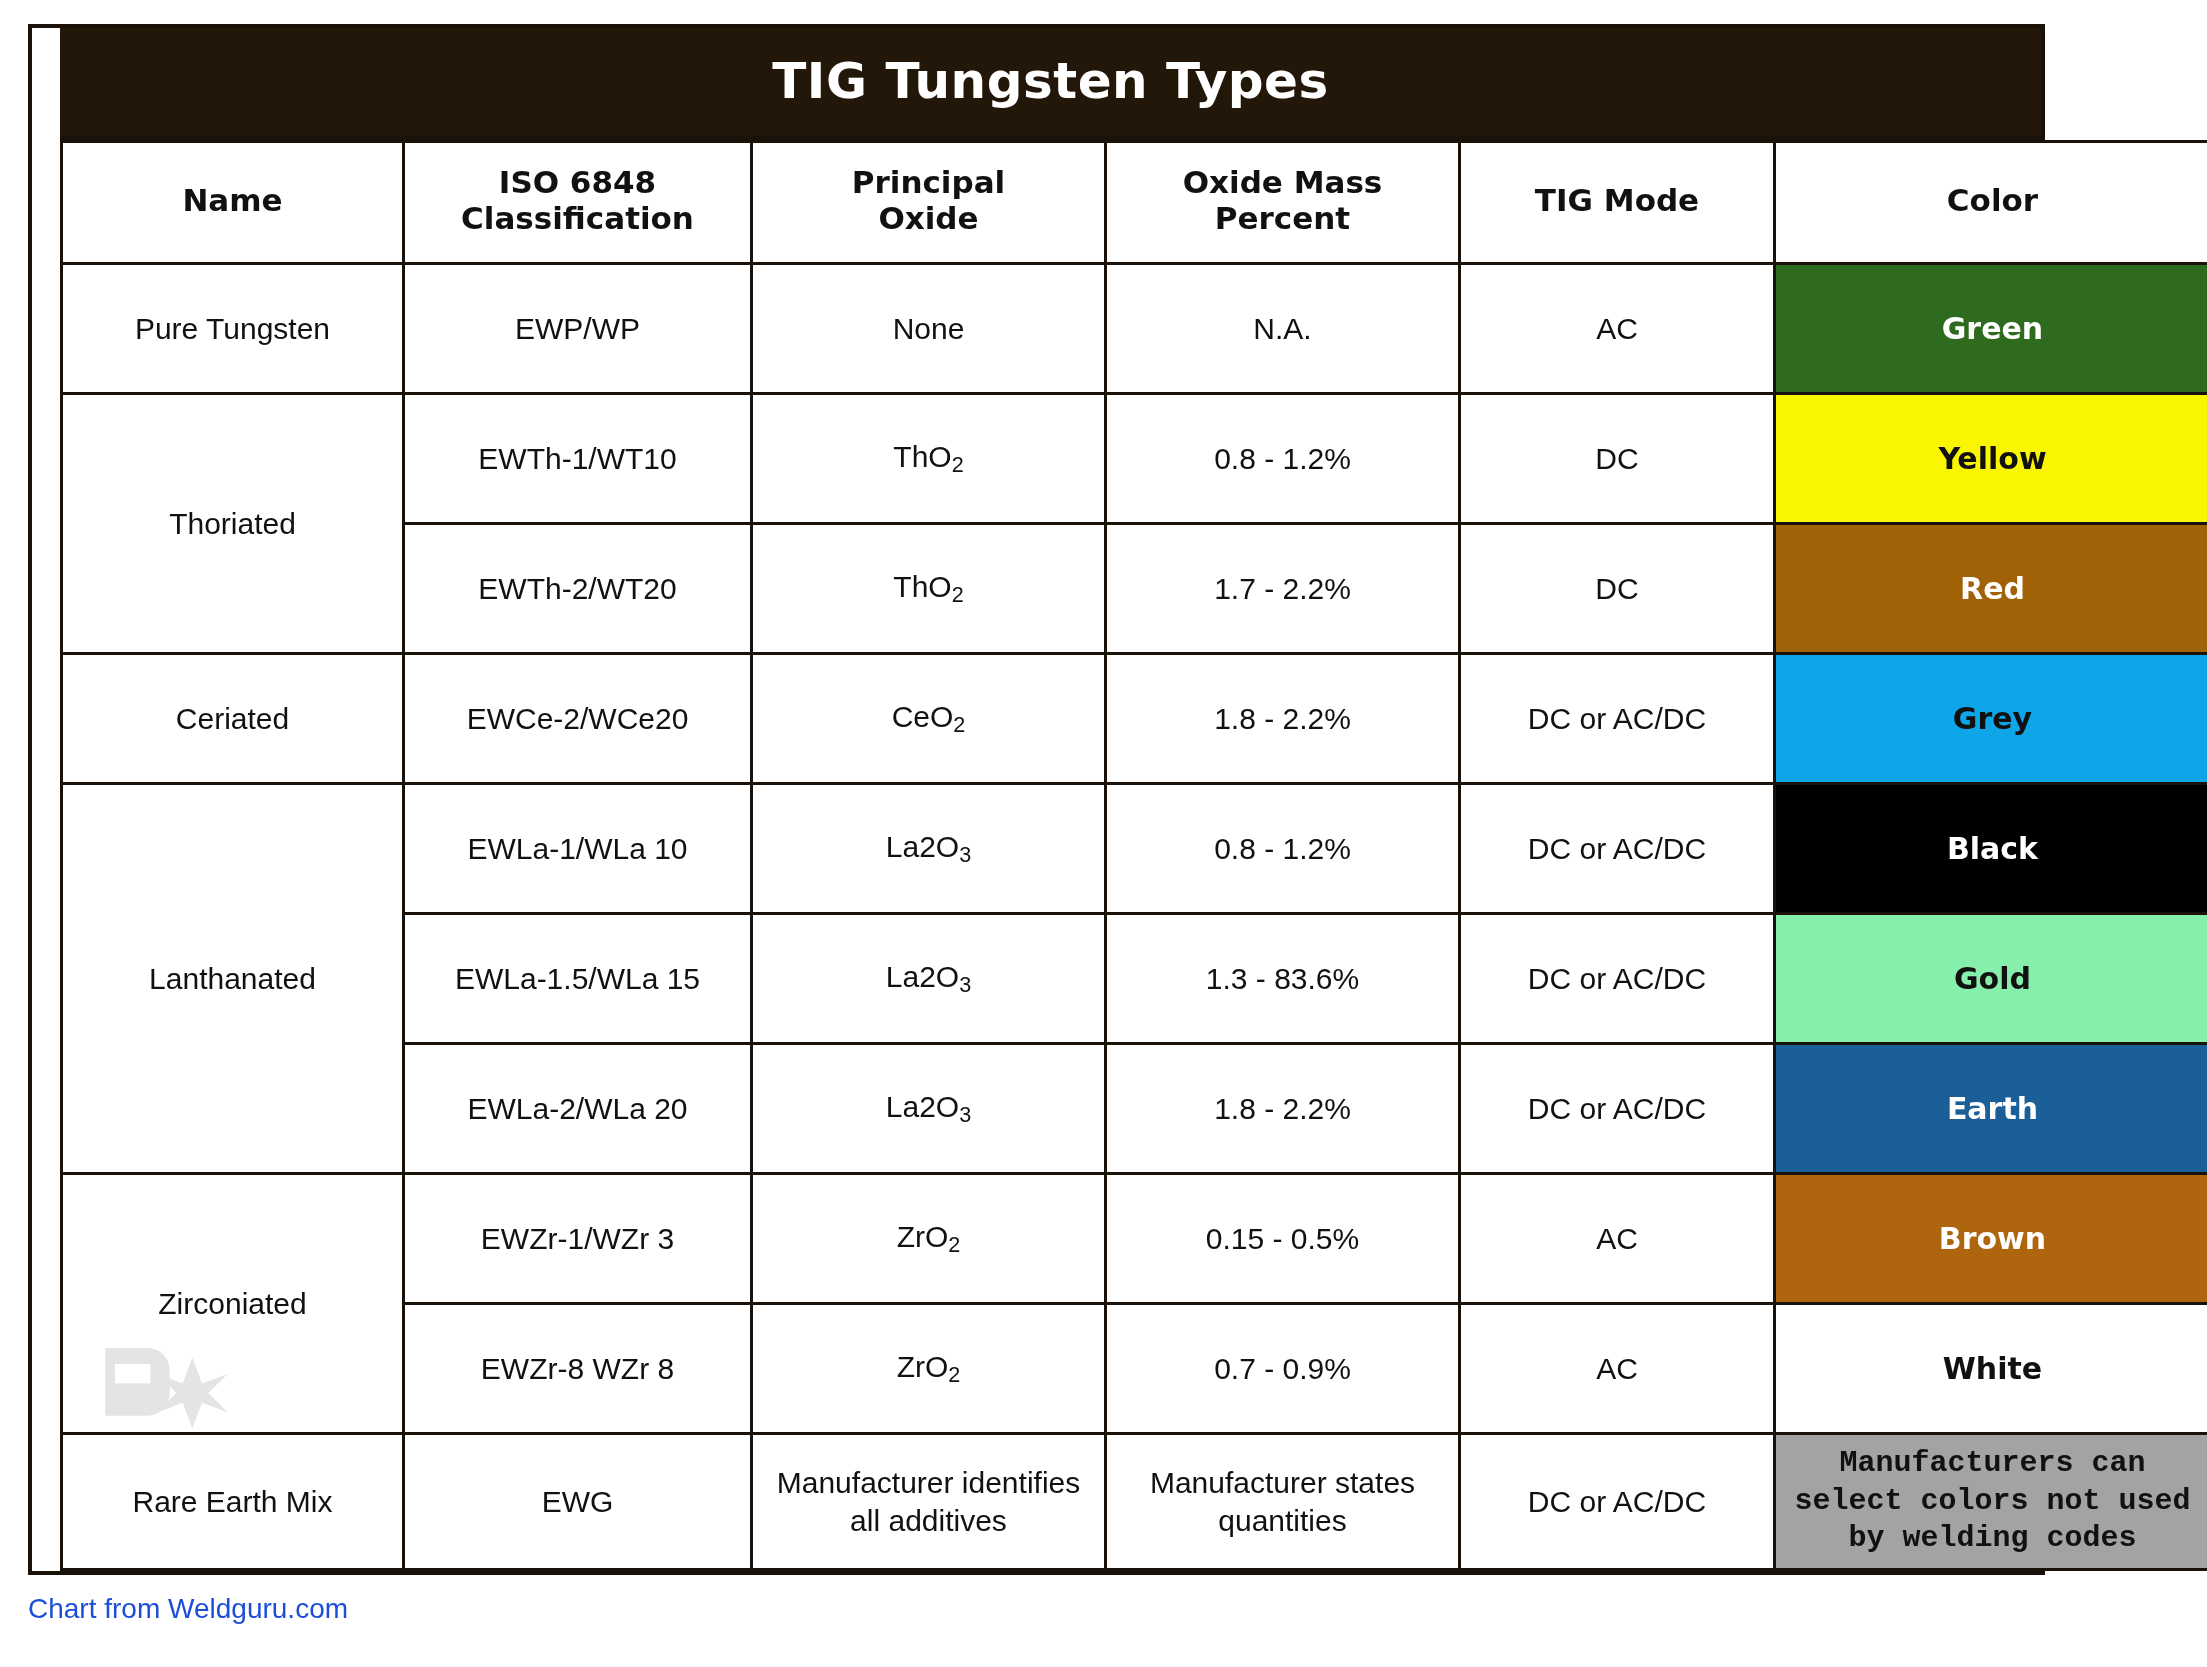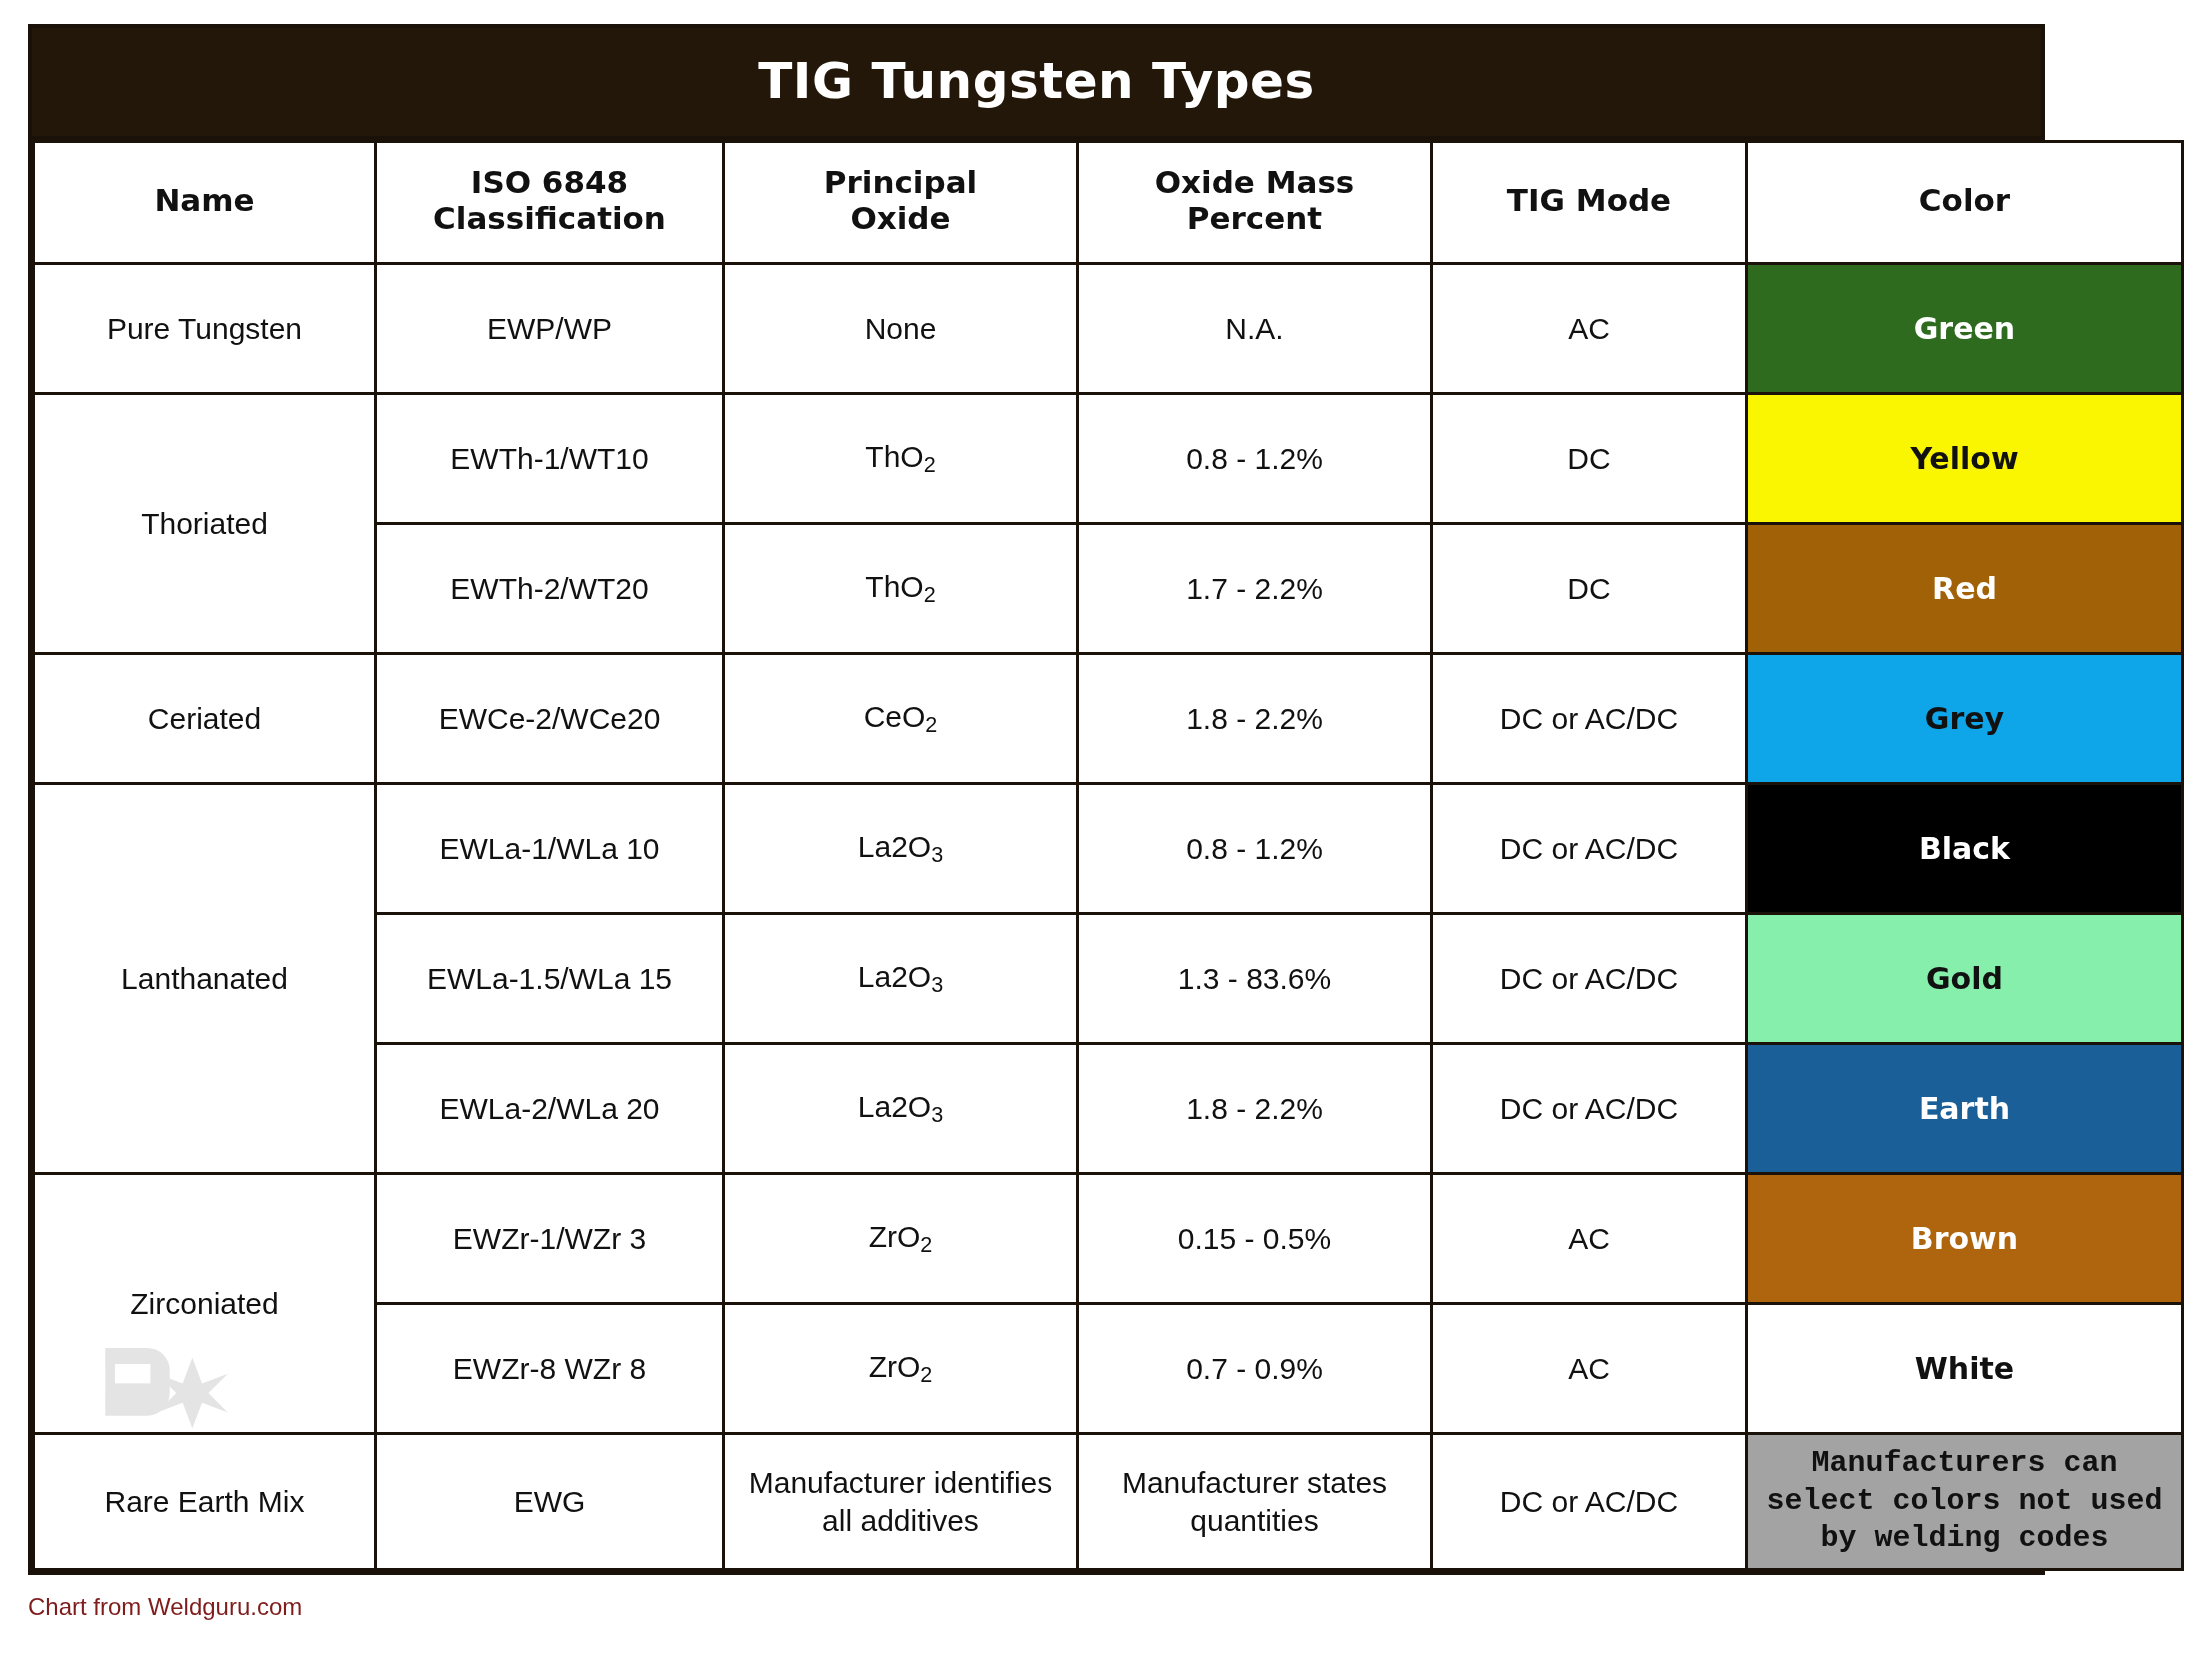--- a/index.html
+++ b/index.html
@@ -20,20 +20,21 @@
     width: 2208px;
     height: 1667px;
     box-sizing: border-box;
     padding: 24px 28px 0 28px;
   }
   .chart-wrap {
     position: relative;
     border: 4px solid #1a1208;
     box-sizing: border-box;
     width: 2017px;
+    padding-left: 28px;
   }
   .title-bar {
     background: #231709;
     color: #ffffff;
     text-align: center;
     font-size: 50px;
     font-weight: bold;
     letter-spacing: 0.5px;
     padding: 24px 0 26px 0;
     border-bottom: 4px solid #1a1208;
@@ -81,22 +82,22 @@
   td.small {
     font-size: 23px;
     line-height: 1.25;
   }
   .sub {
     font-size: 0.72em;
     vertical-align: -0.25em;
   }
   .footer {
     margin-top: 18px;
-    font-size: 24px;
-    color: #7f1d1d;
+    font-size: 28px;
+    color: #1d4ed8;
     font-family: "Liberation Sans", sans-serif;
   }
   .watermark {
     position: absolute;
     left: 57px;
     bottom: 107px;
     width: 168px;
     height: 129px;
     opacity: 0.10;
     pointer-events: none;

